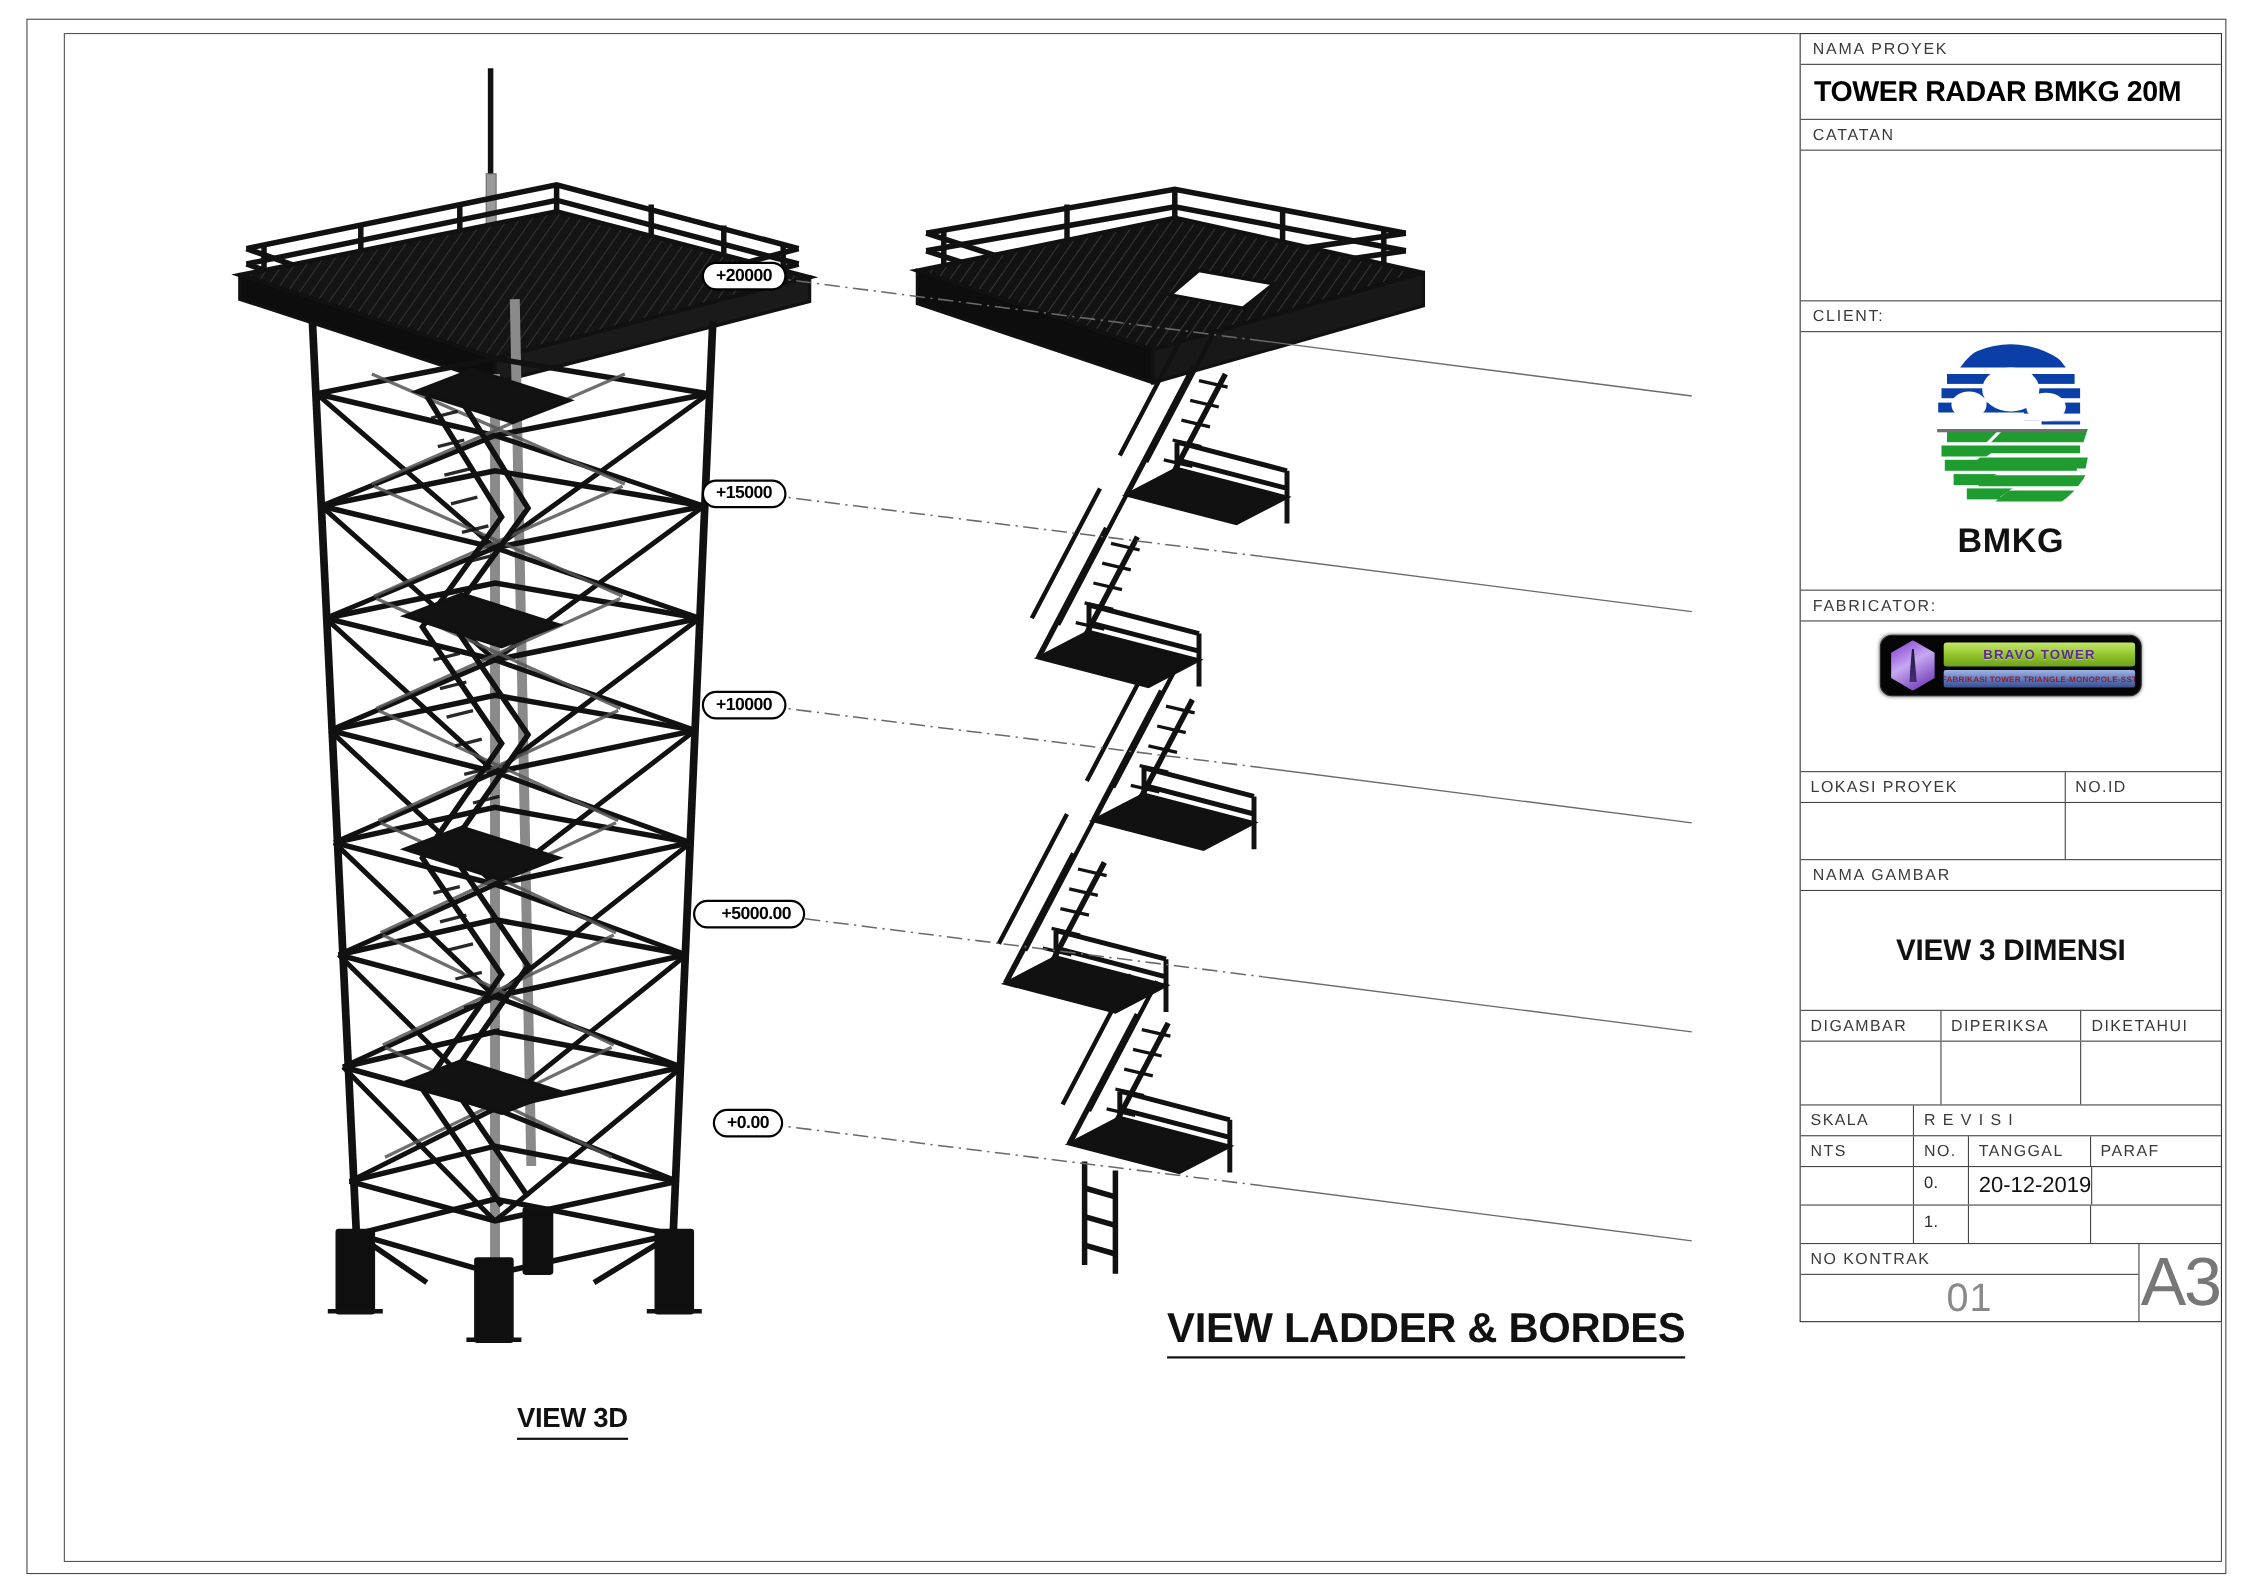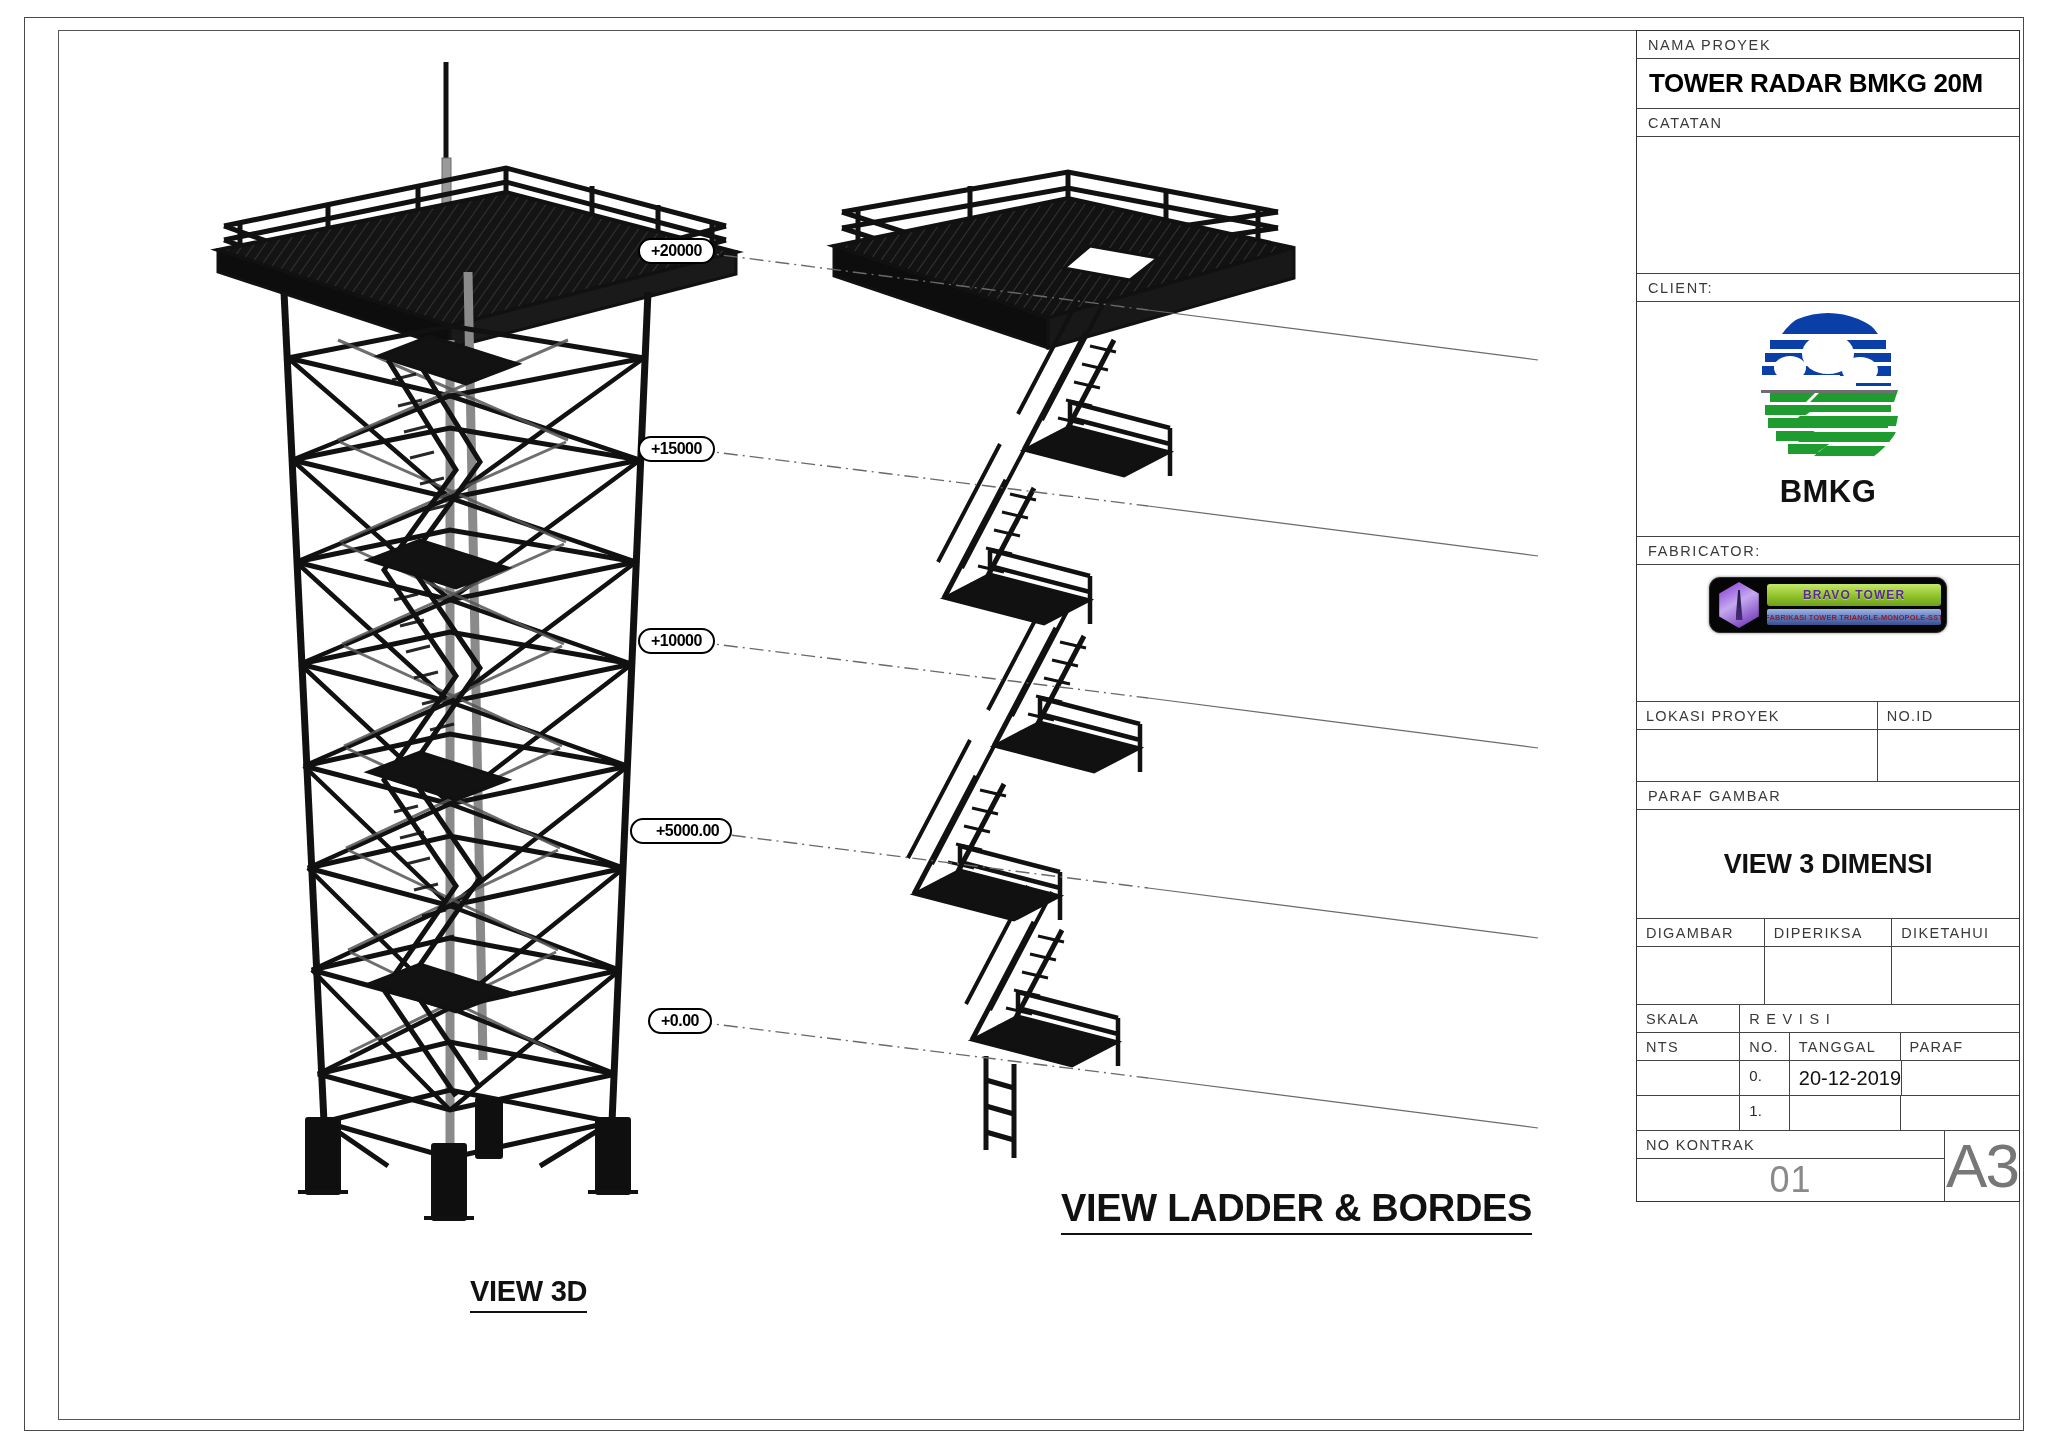--- a/index.html
+++ b/index.html
@@ -45,21 +45,21 @@
     font-weight: bold;
     color: #111;
     white-space: nowrap;
     letter-spacing: -0.3px;
   }
   .caption .ul {
     display: block;
     border-bottom: 2.6px solid #111;
     padding-bottom: 3px;
   }
-  #cap-3d { left: 412px; top: 1245px; font-size: 29px; }
+  #cap-3d { left: 412px; top: 1245px; font-size: 25px; }
   #cap-ladder { left: 1003px; top: 1157px; font-size: 38px; text-align: right; }
 
   
   .elev {
     position: absolute;
     height: 26px;
     display: flex;
     align-items: center;
     justify-content: center;
     padding: 0 11px;
@@ -564,21 +564,21 @@
       </div>
     </div>
     <div class="tb-row" style="height:58px;">
       <div class="tb-grid" style="height:100%;">
         <div class="tb-cell vdiv" style="flex:0 0 63%;"></div>
         <div class="tb-cell" style="flex:1 1 auto;"></div>
       </div>
     </div>
 
     <div class="tb-row">
-      <div class="tb-label">PARAF  GAMBAR</div>
+      <div class="tb-label">NAMA  GAMBAR</div>
     </div>
     <div class="tb-row tb-center" style="height:122px;">
       <div class="gambar-title">VIEW 3 DIMENSI</div>
     </div>
 
     <div class="tb-row">
       <div class="tb-grid">
         <div class="tb-cell vdiv" style="flex:1;">DIGAMBAR</div>
         <div class="tb-cell vdiv" style="flex:1;">DIPERIKSA</div>
         <div class="tb-cell" style="flex:1;">DIKETAHUI</div>

